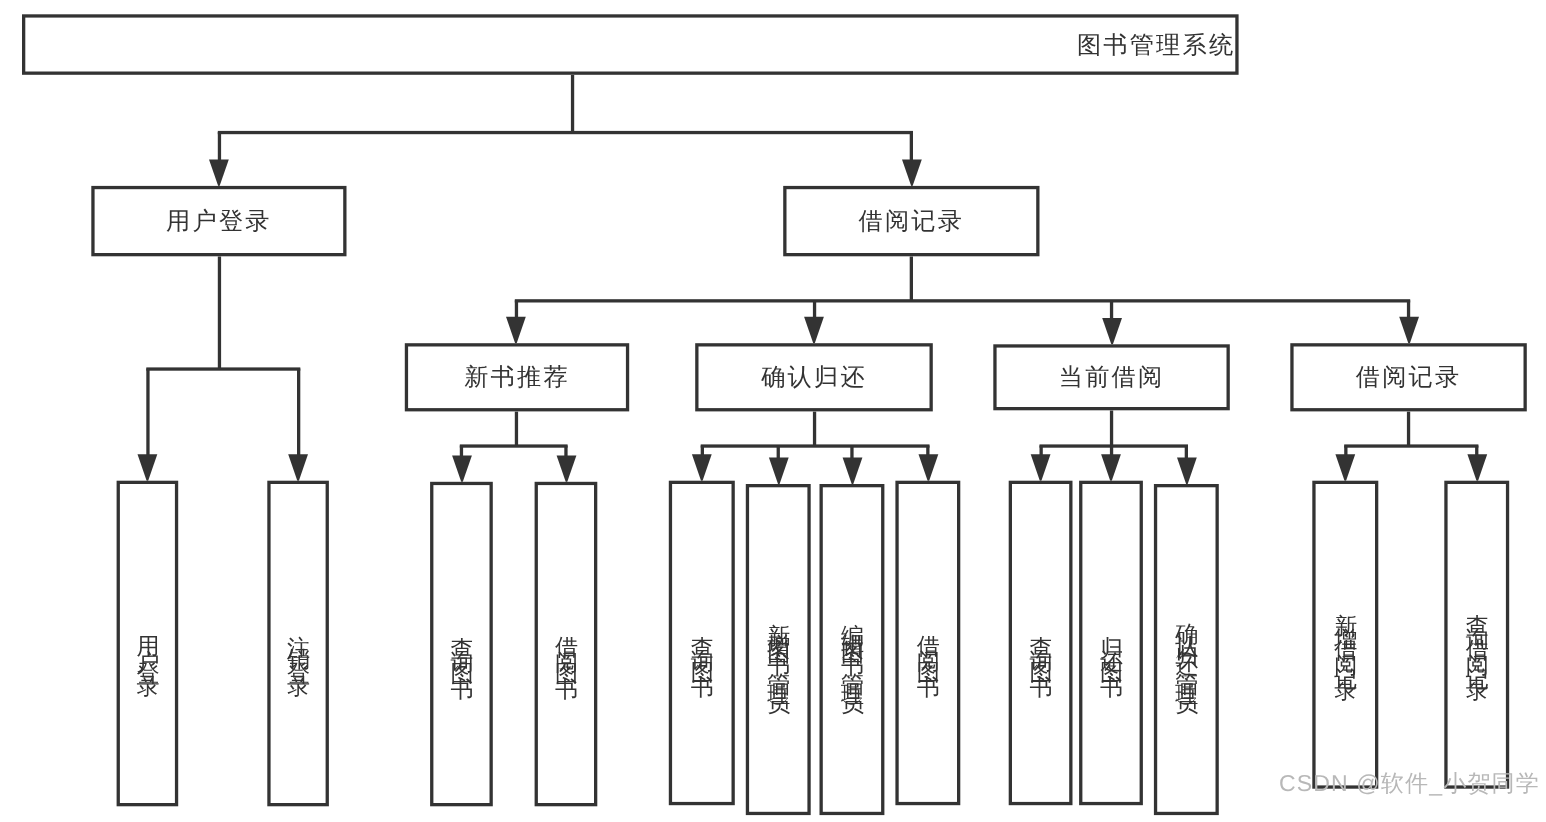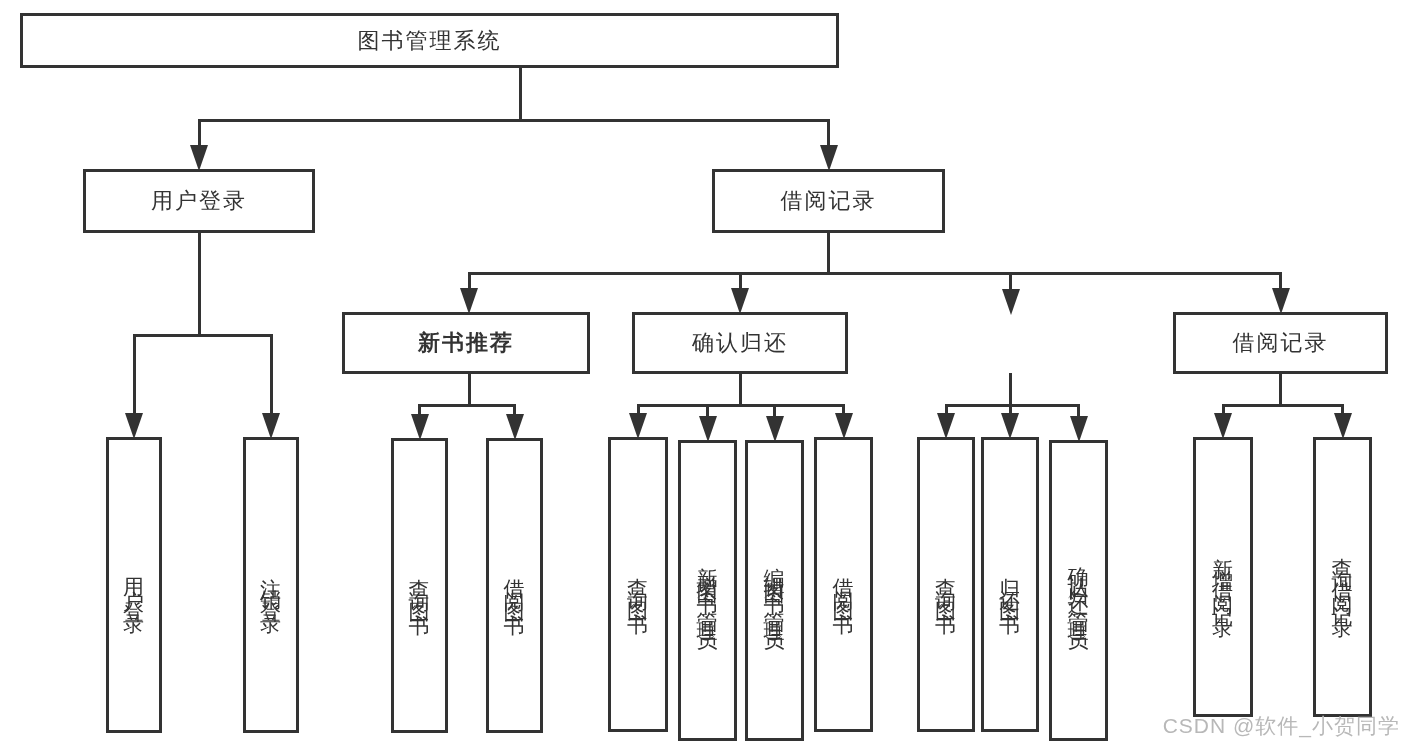--- a/index.html
+++ b/index.html
@@ -47,21 +47,21 @@
     width: 0;
     height: 0;
     border-left: 9px solid transparent;
     border-right: 9px solid transparent;
     border-top: 26px solid var(--line, #333333);
     z-index: 2;
   }
   .watermark {
     position: absolute;
     right: 5px;
-    bottom: 7px;
+    bottom: 21px;
     color: var(--wm, #b8b8b8);
     font-size: 21px;
     letter-spacing: 1px;
     z-index: 4;
     white-space: nowrap;
   }
 </style>
 </head>
 <body>
 
@@ -112,34 +112,37 @@
     <div class="vline" style="left: 1008.5px; top: 405px; width: 3px; height: 12px;"></div>
     <div class="arrowhead" style="left: 1001px; top: 413px;"></div>
     <div class="vline" style="left: 1077px; top: 405px; width: 3px; height: 15px;"></div>
     <div class="arrowhead" style="left: 1069.5px; top: 416px;"></div>
     <div class="vline" style="left: 1279px; top: 374px; width: 3px; height: 31px;"></div>
     <div class="hline" style="left: 1221.5px; top: 403.5px; width: 122.5px; height: 3px;"></div>
     <div class="vline" style="left: 1221.5px; top: 405px; width: 3px; height: 12px;"></div>
     <div class="arrowhead" style="left: 1214px; top: 413px;"></div>
     <div class="vline" style="left: 1341px; top: 405px; width: 3px; height: 12px;"></div>
     <div class="arrowhead" style="left: 1333.5px; top: 413px;"></div>
-    <div class="box h" style="left: 20px; top: 13px; width: 819px; height: 55px;">
+    <div class="box h" style="left: 20px; top: 13px; width: 1106px; height: 55px; justify-content: flex-end;">
       <span>图书管理系统</span>
     </div>
     <div class="box h" style="left: 83px; top: 169px; width: 232px; height: 64px;">
       <span>用户登录</span>
     </div>
     <div class="box h" style="left: 712px; top: 169px; width: 233px; height: 64px;">
       <span>借阅记录</span>
     </div>
-    <div class="box h" style="left: 342px; top: 312px; width: 248px; height: 62px; font-weight: bold;">
+    <div class="box h" style="left: 368px; top: 312px; width: 204px; height: 62px;">
       <span>新书推荐</span>
     </div>
     <div class="box h" style="left: 632px; top: 312px; width: 216px; height: 62px;">
       <span>确认归还</span>
+    </div>
+    <div class="box h" style="left: 903px; top: 313px; width: 215px; height: 60px;">
+      <span>当前借阅</span>
     </div>
     <div class="box h" style="left: 1173px; top: 312px; width: 215px; height: 62px;">
       <span>借阅记录</span>
     </div>
     <div class="box v" style="left: 106px; top: 437px; width: 56px; height: 296px;">
       <span>用户登录</span>
     </div>
     <div class="box v" style="left: 243px; top: 437px; width: 56px; height: 296px;">
       <span>注销登录</span>
     </div>

